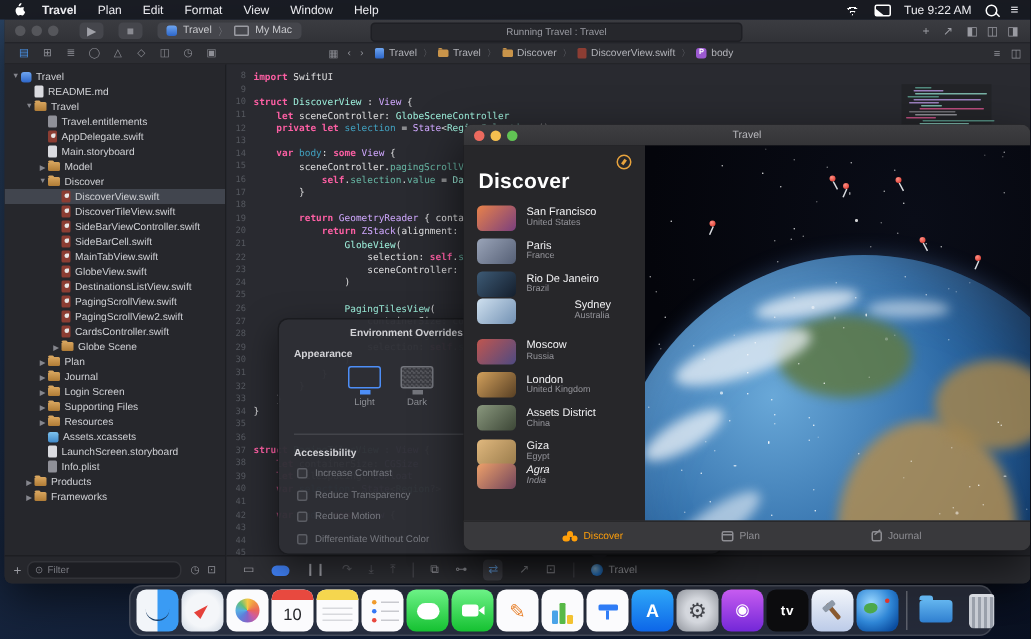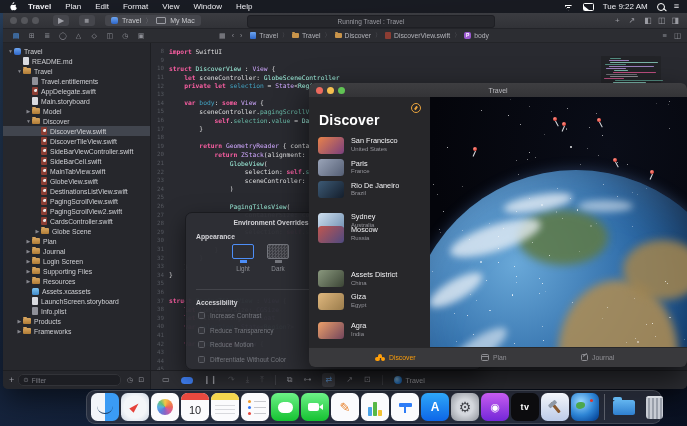--- a/index.html
+++ b/index.html
@@ -734,49 +734,56 @@
             <div class="city-country">United States</div>
           </div>
         </div>
         <div class="city-row" style="top: 81.6px;">
           <div class="city-thumb" style="background: linear-gradient(135deg, rgb(61, 90, 117), rgb(20, 30, 44));"></div>
           <div>
             <div class="city-name">Rio De Janeiro</div>
             <div class="city-country">Brazil</div>
           </div>
         </div>
-        <div class="city-row" style="top: 113px;">
+        <div class="city-row" style="top: 99px; gap: 32px;">
           <div class="city-thumb" style="background: linear-gradient(135deg, rgb(207, 224, 239), rgb(114, 145, 179));"></div>
           <div>
             <div class="city-name">Sydney</div>
             <div class="city-country">Australia</div>
           </div>
         </div>
         <div class="city-row" style="top: 126.2px;">
           <div class="city-thumb" style="background: linear-gradient(135deg, rgb(192, 86, 79), rgb(78, 74, 130));"></div>
           <div>
             <div class="city-name">Moscow</div>
             <div class="city-country">Russia</div>
           </div>
         </div>
+        <div class="city-row" style="top: 148.5px;">
+          <div class="city-thumb" style="background: linear-gradient(135deg, rgb(210, 160, 92), rgb(88, 64, 36));"></div>
+          <div>
+            <div class="city-name">London</div>
+            <div class="city-country">United Kingdom</div>
+          </div>
+        </div>
         <div class="city-row" style="top: 170.8px;">
           <div class="city-thumb" style="background: linear-gradient(135deg, rgb(138, 152, 126), rgb(60, 70, 54));"></div>
           <div>
             <div class="city-name">Assets District</div>
             <div class="city-country">China</div>
           </div>
         </div>
         <div class="city-row" style="top: 193.1px;">
           <div class="city-thumb" style="background: linear-gradient(135deg, rgb(224, 184, 126), rgb(154, 124, 76));"></div>
           <div>
             <div class="city-name">Giza</div>
             <div class="city-country">Egypt</div>
           </div>
         </div>
-        <div class="city-row" style="top: 222px;">
+        <div class="city-row" style="top: 209px; font-style: italic;">
           <div class="city-thumb" style="background: linear-gradient(135deg, rgb(237, 160, 106), rgb(114, 69, 92));"></div>
           <div>
             <div class="city-name">Agra</div>
             <div class="city-country">India</div>
           </div>
         </div>
       </div>
     <div id="tv-content">
       <div id="earth">
         <div class="land" style="left:150px;top:110px;width:120px;height:150px;background:#b08d52;"></div>

